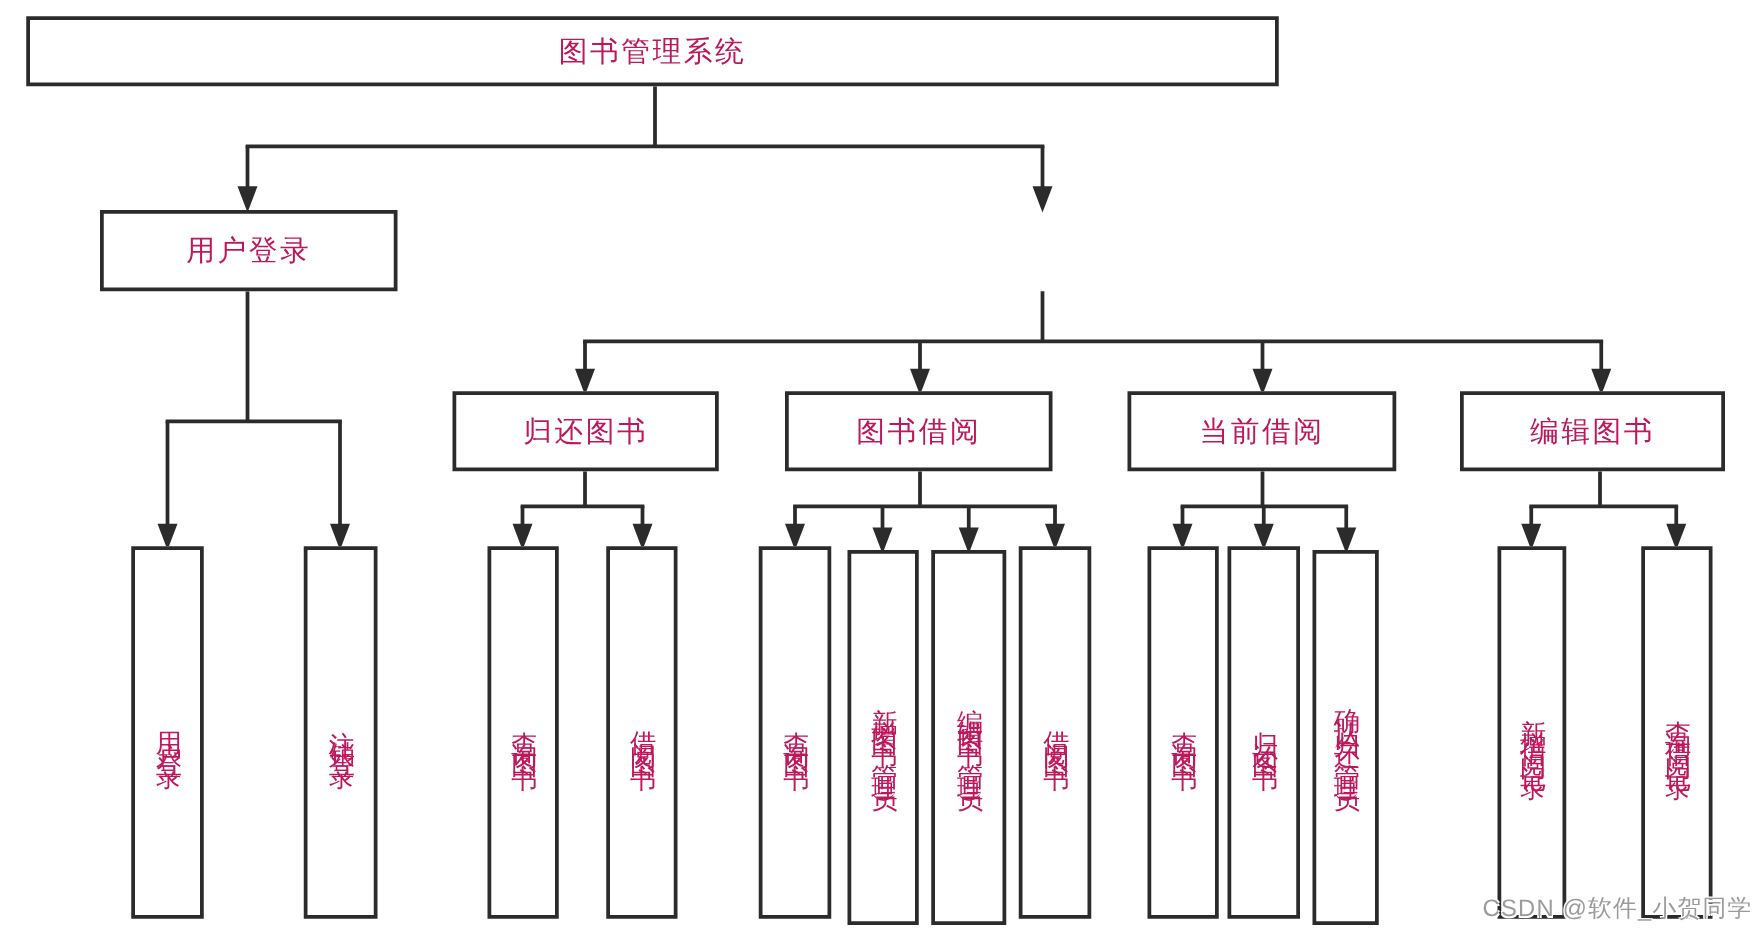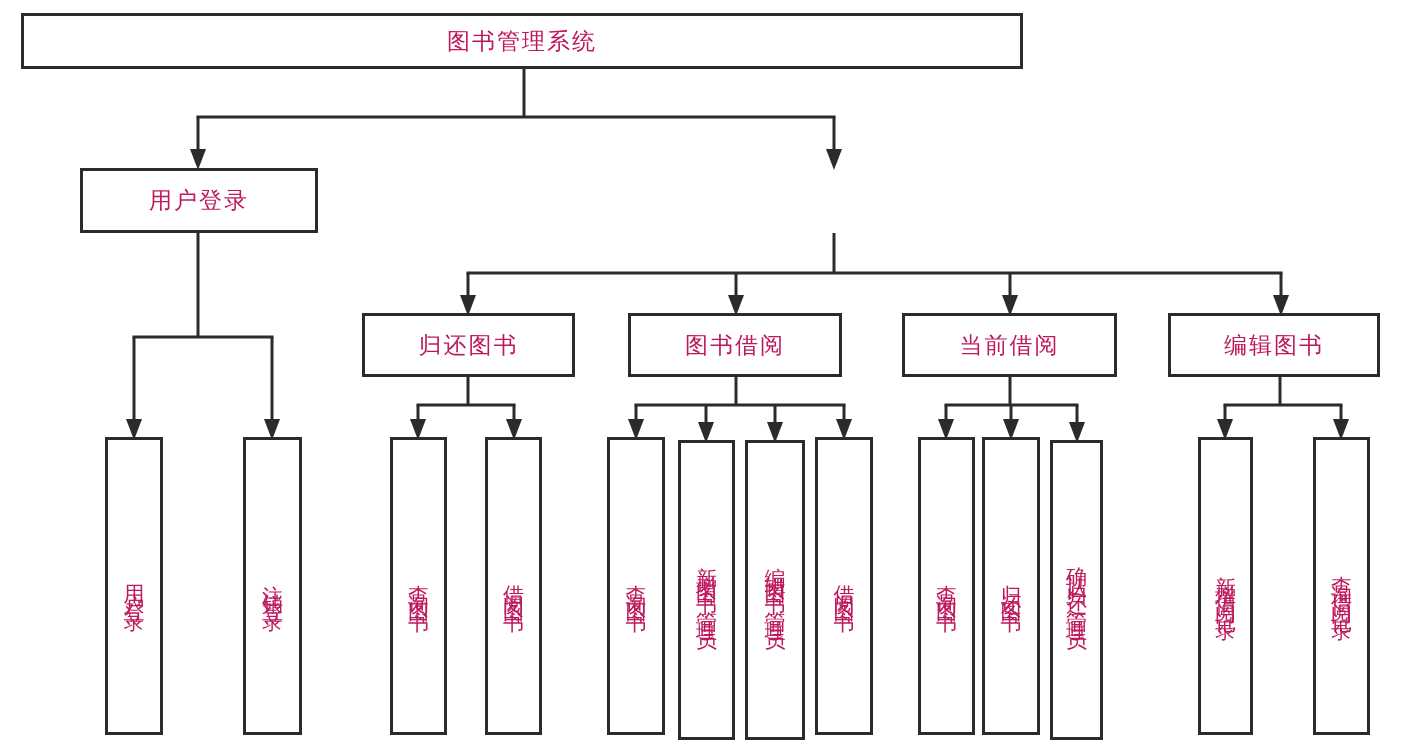--- a/index.html
+++ b/index.html
@@ -147,14 +147,15 @@
   <div class="node v" style="left:745px;top:440px;width:60px;height:300px;">编辑图书（管理员）</div>
   <div class="node v" style="left:815px;top:437px;width:58px;height:298px;">借阅图书</div>
 
   <div class="node v" style="left:918px;top:437px;width:57px;height:298px;">查询图书</div>
   <div class="node v" style="left:982px;top:437px;width:58px;height:298px;">归还图书</div>
   <div class="node v" style="left:1050px;top:440px;width:53px;height:300px;">确认归还（管理员）</div>
 
   <div class="node v" style="left:1198px;top:437px;width:55px;height:298px;">新增借阅记录</div>
   <div class="node v" style="left:1313px;top:437px;width:57px;height:298px;">查询借阅记录</div>
 
+  <div id="watermark">CSDN @软件_小贺同学</div>
 
 </div>
 
 </body></html>

